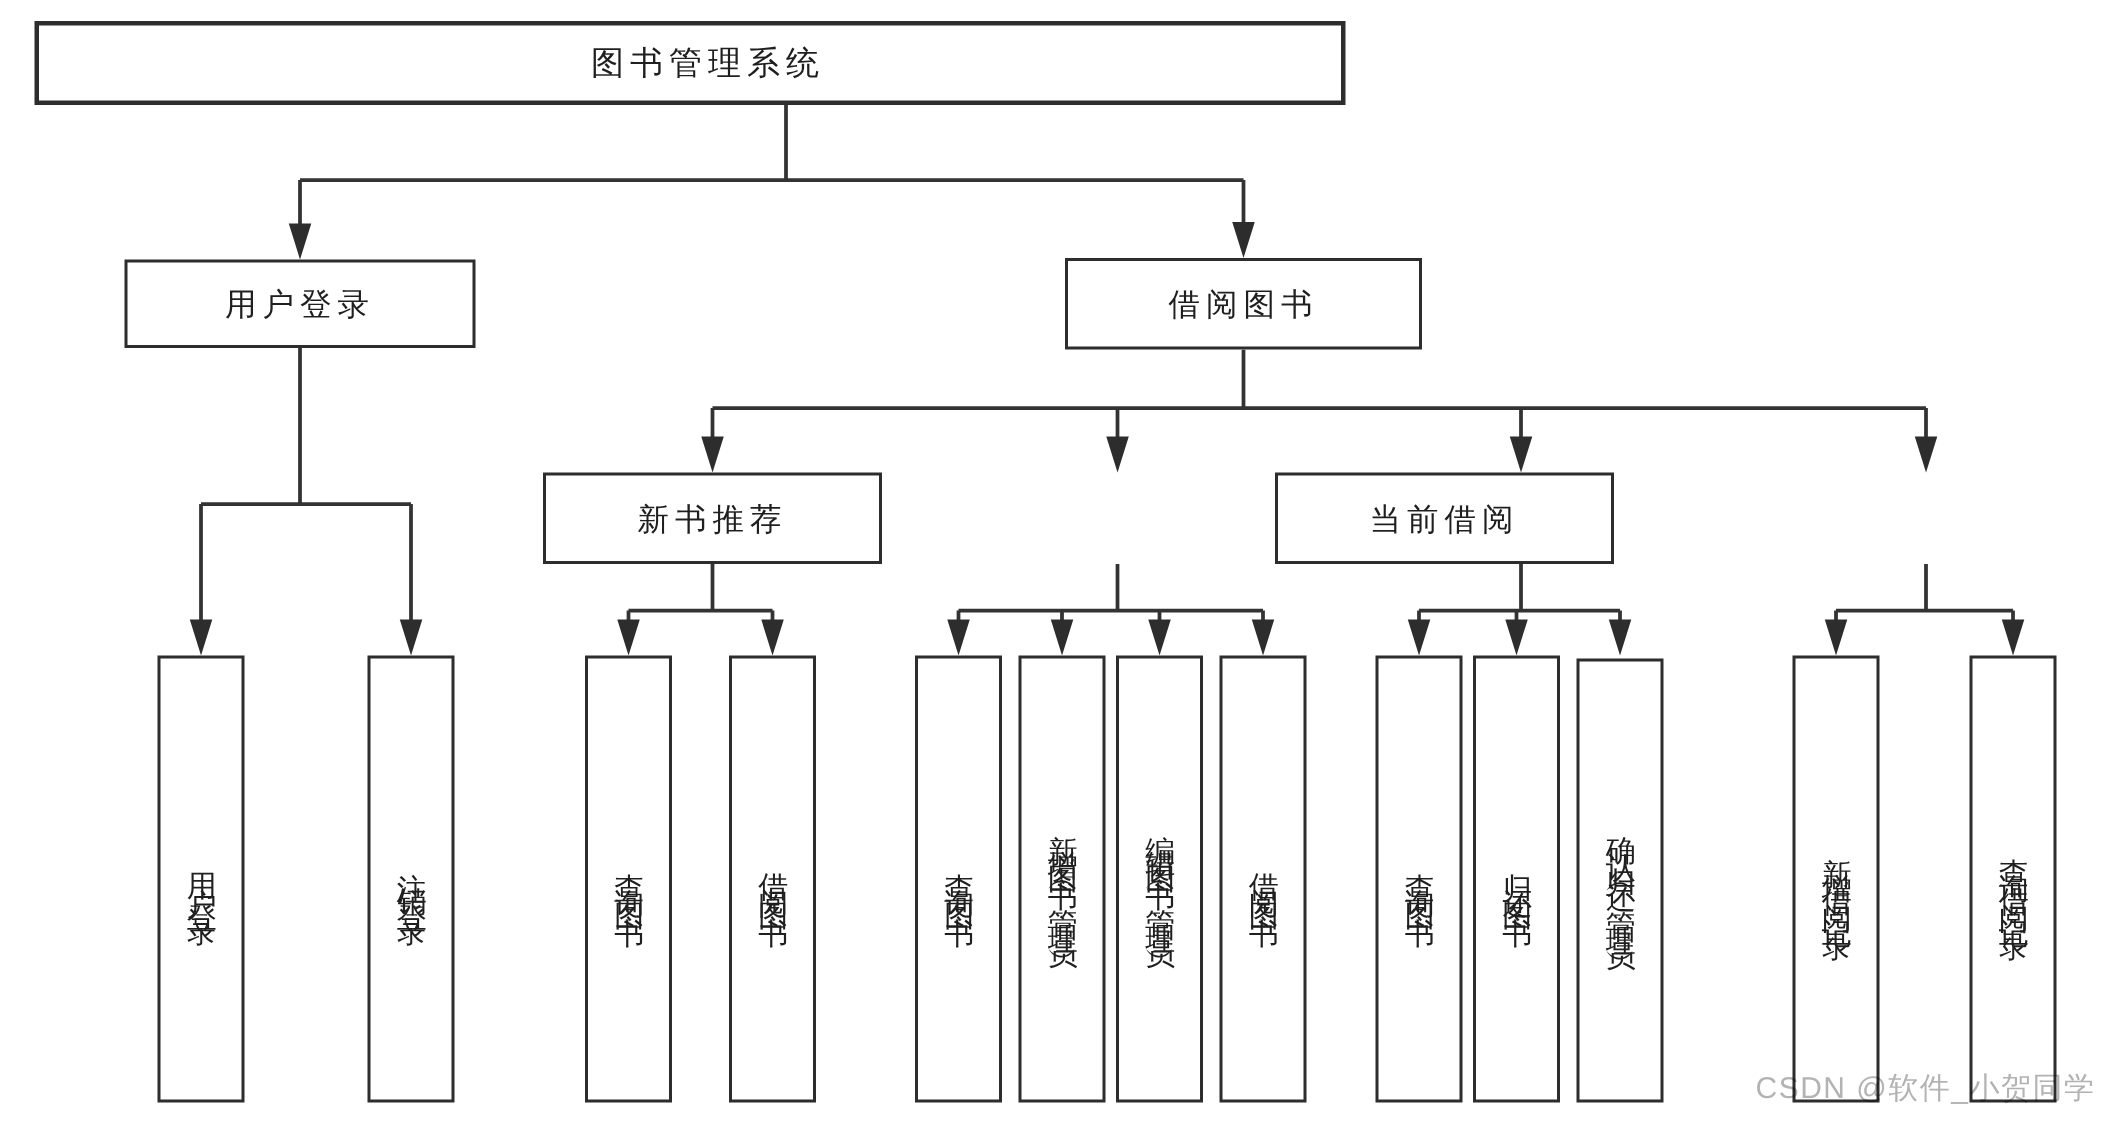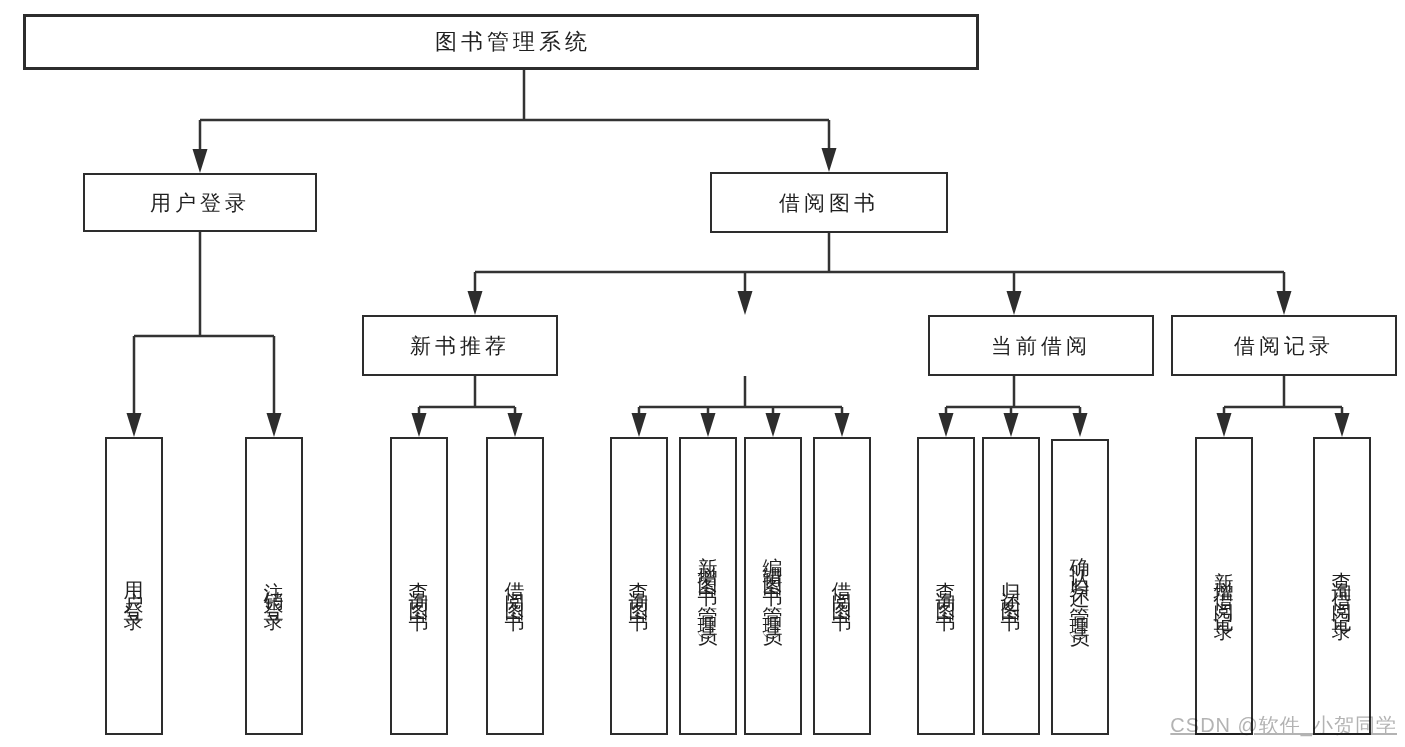--- a/index.html
+++ b/index.html
@@ -7,21 +7,21 @@
   #canvas{position:relative;width:1405px;height:747px;background:#ffffff;overflow:hidden;}
   #connectors{position:absolute;left:0;top:0;z-index:1;}
   .node{position:absolute;box-sizing:border-box;background:#ffffff;border:2.5px solid #2d2d2d;
         display:flex;align-items:center;justify-content:center;z-index:2;}
   .node .lbl{color:#1f1f1f;white-space:nowrap;}
   .root-node{border-width:3px;}
   .root-node .lbl{font-size:22px;letter-spacing:4px;font-weight:500;}
   .branch .lbl{font-size:21px;letter-spacing:4px;}
   .leaf .lbl{writing-mode:vertical-rl;text-orientation:mixed;font-size:20px;letter-spacing:10px;line-height:1;}
   .watermark{position:absolute;right:8px;top:712px;z-index:3;font-size:20px;letter-spacing:1px;
-             mix-blend-mode:multiply;white-space:nowrap;text-decoration:underline;}
+             mix-blend-mode:multiply;white-space:nowrap;}
 </style>
 </head>
 <body>
 
 <div id="canvas">
 
   <svg id="connectors" width="1405" height="747" viewBox="0 0 1405 747">
     <g stroke="#333333" stroke-width="2.5" fill="none">
 
       <path d="M524 70 V120 M200 120 H829 M200 120 V152 M829 120 V151"></path>
@@ -54,39 +54,36 @@
       <polygon points="765.5,413 780.5,413 773,437"></polygon>
       <polygon points="834.5,413 849.5,413 842,437"></polygon>
       <polygon points="938.5,413 953.5,413 946,437"></polygon>
       <polygon points="1003.5,413 1018.5,413 1011,437"></polygon>
       <polygon points="1072.5,413 1087.5,413 1080,437"></polygon>
       <polygon points="1216.5,413 1231.5,413 1224,437"></polygon>
       <polygon points="1334.5,413 1349.5,413 1342,437"></polygon>
     </g>
   </svg>
 
-  <div class="node root-node" style="left:23px;top:14px;width:956px;height:56px;padding-left:24px;">
+  <div class="node root-node" style="left:23px;top:14px;width:874px;height:56px;padding-left:24px;">
     <span class="lbl">图书管理系统</span>
   </div>
 
   <div class="node branch" style="left:83px;top:173px;width:234px;height:59px;">
     <span class="lbl">用户登录</span>
   </div>
   <div class="node branch" style="left:710px;top:172px;width:238px;height:61px;">
     <span class="lbl">借阅图书</span>
   </div>
 
-  <div class="node branch" style="left:362px;top:315px;width:196px;height:61px;">
+  <div class="node branch" style="left:362px;top:315px;width:226px;height:61px;">
     <span class="lbl">新书推荐</span>
   </div>
-  <div class="node branch" style="left:928px;top:315px;width:226px;height:61px;">
+  <div class="node branch" style="left:850px;top:315px;width:226px;height:61px;">
     <span class="lbl">当前借阅</span>
-  </div>
-  <div class="node branch" style="left:1171px;top:315px;width:226px;height:61px;">
-    <span class="lbl">借阅记录</span>
   </div>
 
   <div class="node leaf" style="left:105px;top:437px;width:58px;height:298px;">
     <span class="lbl">用户登录</span>
   </div>
   <div class="node leaf" style="left:245px;top:437px;width:58px;height:298px;">
     <span class="lbl">注销登录</span>
   </div>
 
   <div class="node leaf" style="left:390px;top:437px;width:58px;height:298px;">

